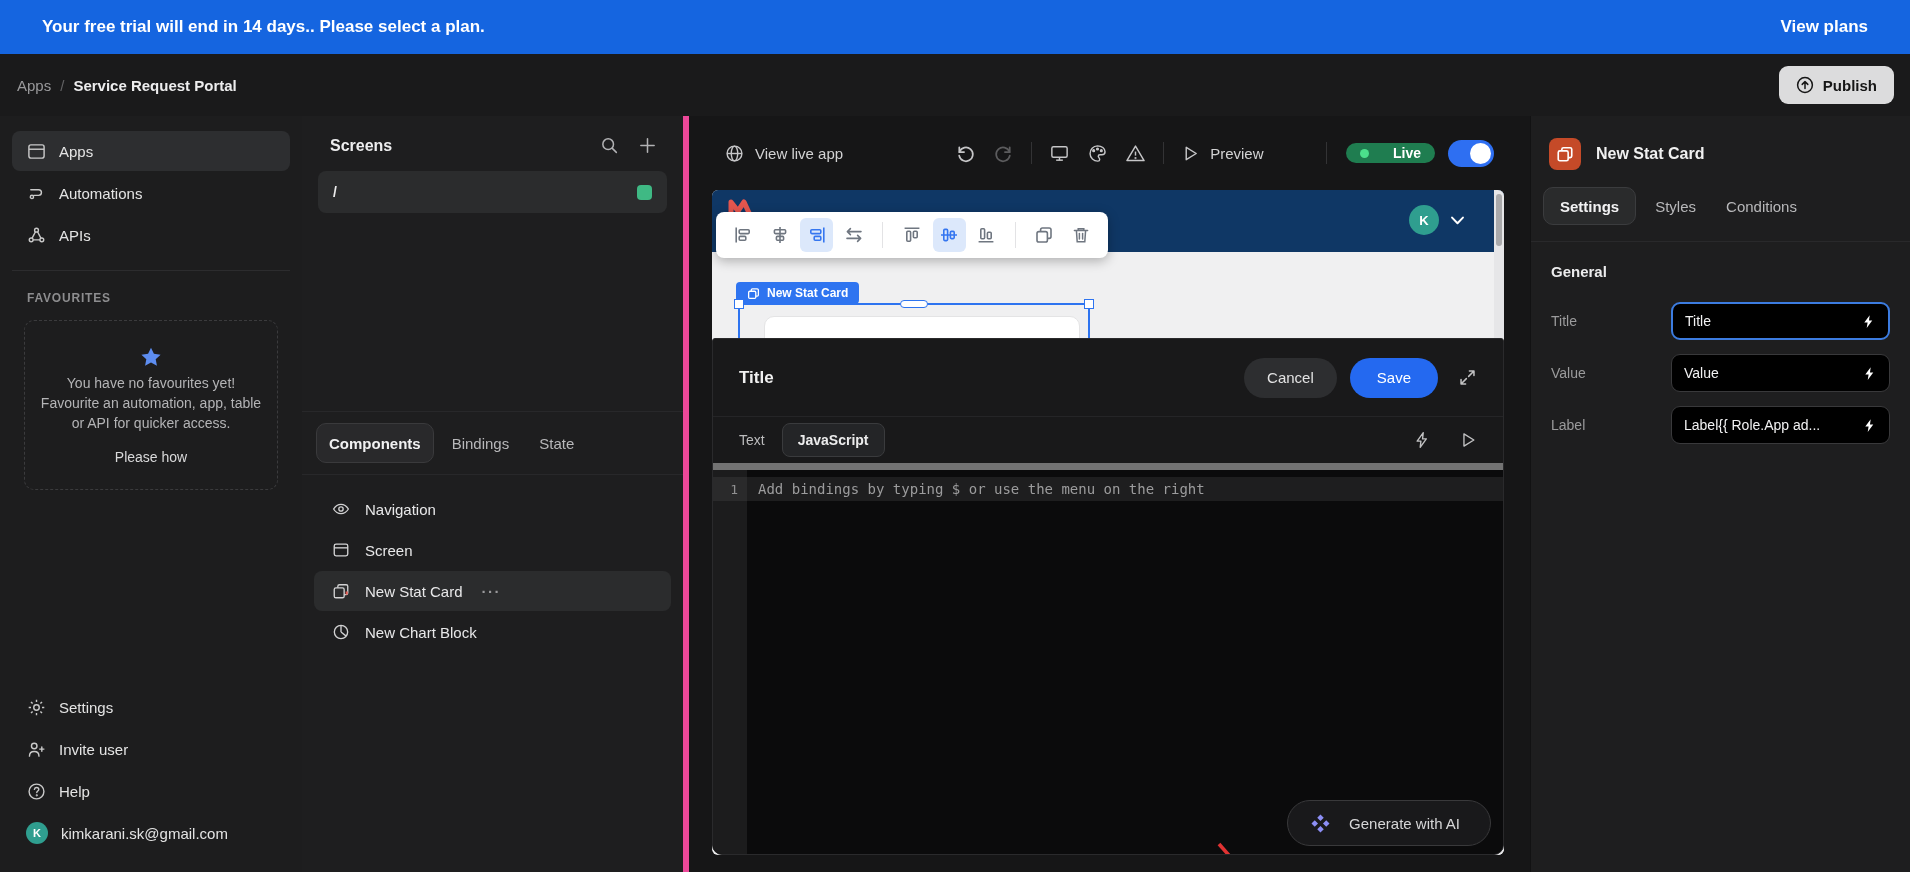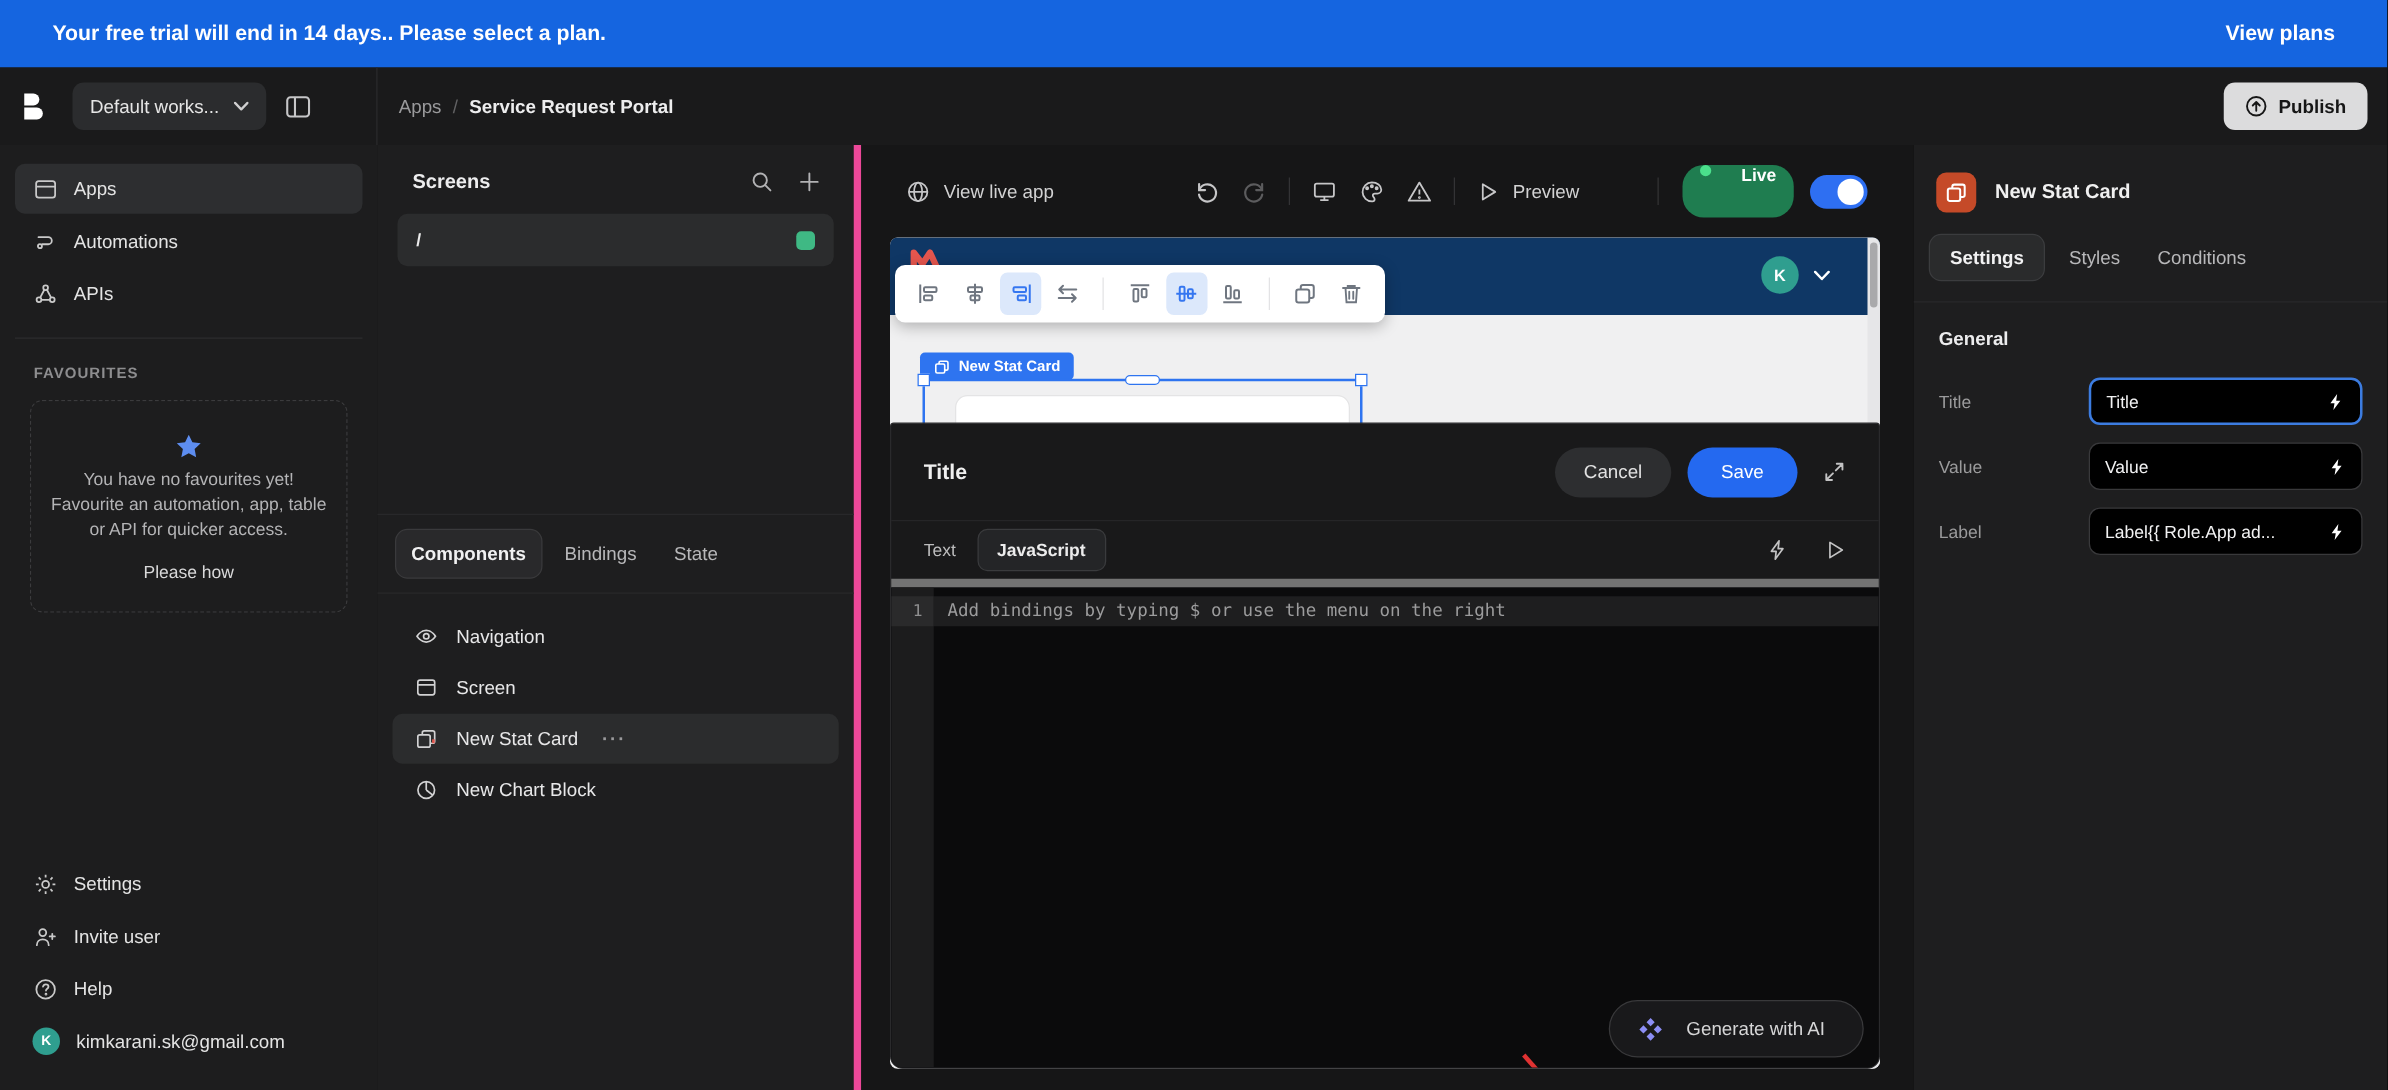--- a/index.html
+++ b/index.html
@@ -85,22 +85,22 @@
   .canvas-toolbar { height:74px; display:flex; align-items:center;
     padding:0 36px; color:#d2d2d3; font-size:15px; }
   .ct-left { display:flex; align-items:center; gap:11px; cursor:pointer;}
   .ct-center { display:flex; align-items:center; margin-left:112px; }
   .ct-right { margin-left:auto; display:flex; align-items:center; gap:13px; }
   .ct-icon { color:#c6c6c8; display:flex; cursor:pointer; }
   .ct-icon.dim { color:#5c5c5e; }
   .ct-divider { width:1px; height:22px; background:#333335; margin:0 17px; }
   .ct-gap16 { width:17px; }
   .preview-label { margin-left:10px; cursor:pointer;}
-  .live-pill { height:42px; border-radius:17px; background:#1f7d50; color:#fff;
-    display:flex; gap:24px; padding:0 14px; font-size:14px; font-weight:600;}
+  .live-pill { height:20px; border-radius:17px; background:#1f7d50; color:#fff;
+    display:flex; align-items:center; gap:24px; padding:0 14px; font-size:14px; font-weight:600;}
   .live-dot { width:9px; height:9px; border-radius:50%; background:#4be08c; }
   .toggle { width:46px; height:27px; border-radius:14px; background:#2e6ff2;
     position:relative; cursor:pointer; }
   .toggle-knob { position:absolute; top:3px; right:3px; width:21px; height:21px;
     border-radius:50%; background:#fff; }
 
   
   .preview { position:absolute; left:23px; top:74px; width:792px; height:665px;
     background:#f0f0f1; border-radius:6px; overflow:hidden; z-index:1; }
   .app-header { height:62px; background:#0f3765; position:relative; }
@@ -195,42 +195,20 @@
 <body>
 
 <div class="app">
 
   <div class="banner">
     <span>Your free trial will end in 14 days.. Please select a plan.</span>
     <span style="cursor:pointer;">View plans</span>
   </div>
 
   <div class="topbar">
-    <div class="topbar-left">
-      <span style="cursor:pointer;">
-        <svg width="27" height="27" viewBox="0 0 24 24" fill="#fff">
-            <path d="M3 2.5h6.5a4.25 4.25 0 0 1 0 8.5H3z"></path>
-            <path d="M3 12.5h9a4.25 4.25 0 0 1 0 8.5H3z"></path>
-          </svg>
-      </span>
-      <div class="workspace-pill">
-        <span>Default works...</span>
-        <span>
-          <svg width="12" height="8" viewBox="0 0 12 8" fill="none" stroke="#cfcfd0" stroke-width="1.8" stroke-linecap="round" stroke-linejoin="round">
-              <path d="M1 1.3 6 6.5 11 1.3"></path>
-            </svg>
-        </span>
-      </div>
-      <span class="panel-toggle">
-        <svg width="21" height="21" viewBox="0 0 20 20" fill="none" stroke="currentColor" stroke-width="1.6">
-            <rect x="1.7" y="2.7" width="16.6" height="14.6" rx="2.5"></rect>
-            <line x1="7.6" y1="2.7" x2="7.6" y2="17.3"></line>
-          </svg>
-      </span>
-    </div>
     <div class="breadcrumb">
       <span class="bc-section">Apps</span>
       <span class="bc-sep">/</span>
       <span class="bc-page">Service Request Portal</span>
     </div>
     <button class="publish-btn">
       <span>
         <svg width="18" height="18" viewBox="0 0 18 18" fill="none" stroke="#161616" stroke-width="1.5" stroke-linecap="round" stroke-linejoin="round">
             <circle cx="9" cy="9" r="7.4"></circle>
             <path d="M9 12.6V5.8M6.2 8.4 9 5.6l2.8 2.8"></path>

